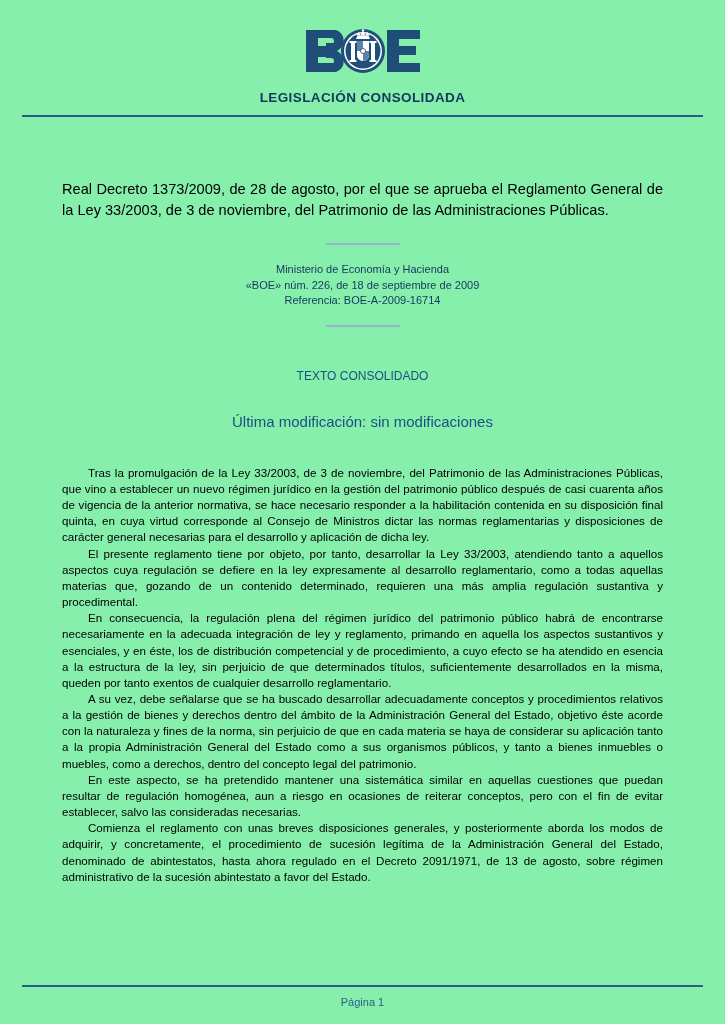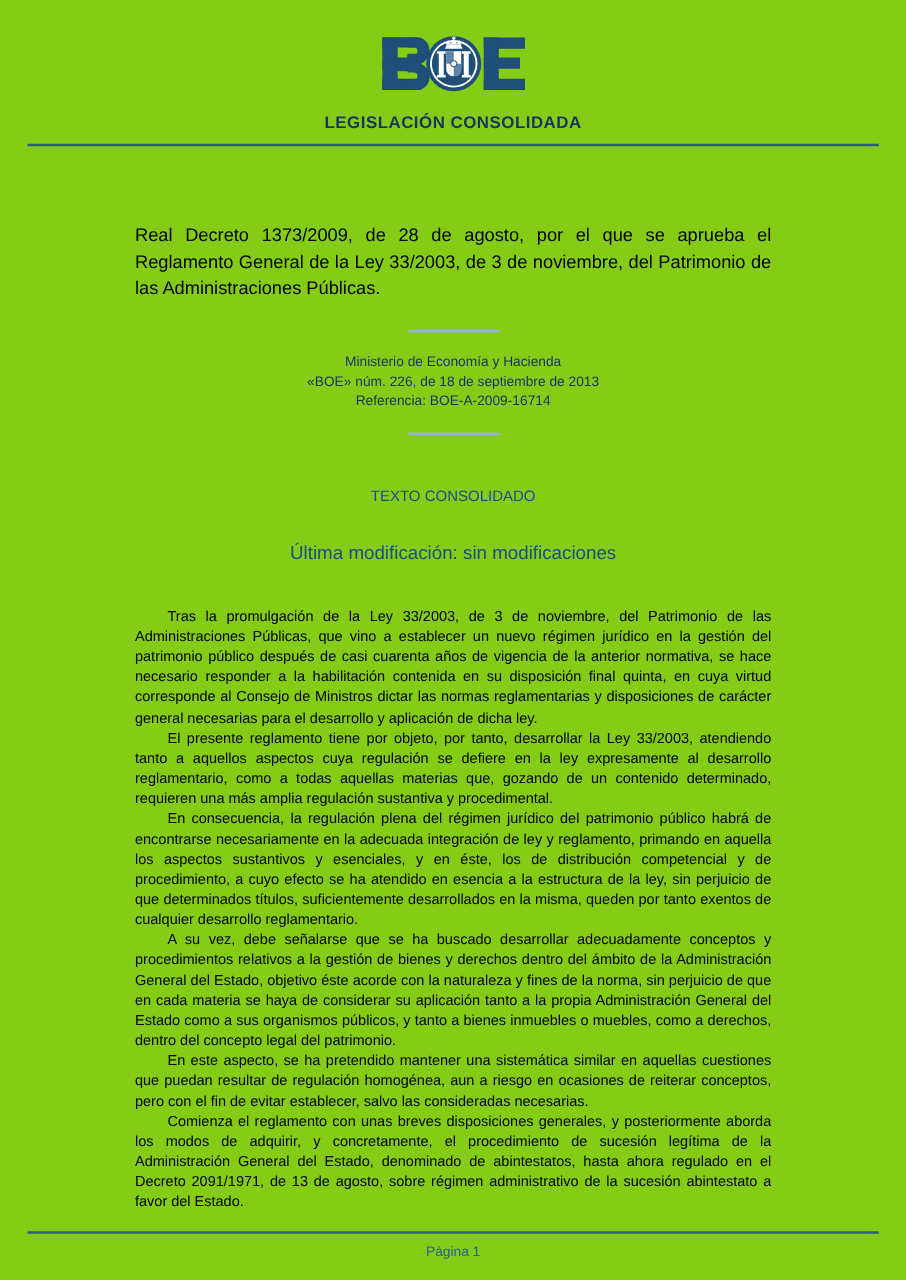--- a/index.html
+++ b/index.html
@@ -9,21 +9,21 @@
   }
   body {
     font-family: "Liberation Sans", sans-serif;
     color: #000000;
   }
   .page {
     position: relative;
     width: 725px;
     height: 1024px;
     margin: 0 auto;
-    background: #84cc16;
+    background: #86efac;
     overflow: hidden;
     box-sizing: border-box;
   }
 
   
   .header {
     padding-top: 26px;
     text-align: center;
   }
   .boe-logo {
@@ -40,21 +40,21 @@
     color: #15365f;
   }
   .rule-full {
     margin: 10px 22px 0 22px;
     height: 2px;
     background: #2b5d8c;
   }
 
   
   .content {
-    padding: 0 108px;
+    padding: 0 62px;
     box-sizing: border-box;
   }
   .doc-title {
     margin-top: 62px;
     font-size: 14.6px;
     line-height: 21px;
     text-align: justify;
     text-align-last: left;
     color: #000000;
   }
@@ -170,21 +170,21 @@
   </div>
 
   <div class="content">
 
     <div class="doc-title">Real Decreto 1373/2009, de 28 de agosto, por el que se aprueba el Reglamento General de la Ley 33/2003, de 3 de noviembre, del Patrimonio de las Administraciones Públicas.</div>
 
     <div class="rule-short"></div>
 
     <div class="meta">
       <div>Ministerio de Economía y Hacienda</div>
-      <div>«BOE» núm. 226, de 18 de septiembre de 2013</div>
+      <div>«BOE» núm. 226, de 18 de septiembre de 2009</div>
       <div>Referencia: BOE-A-2009-16714</div>
     </div>
 
     <div class="rule-short bottom"></div>
 
     <div class="consolidado">
       <div class="line1">TEXTO CONSOLIDADO</div>
       <div class="line2">Última modificación: sin modificaciones</div>
     </div>
 

